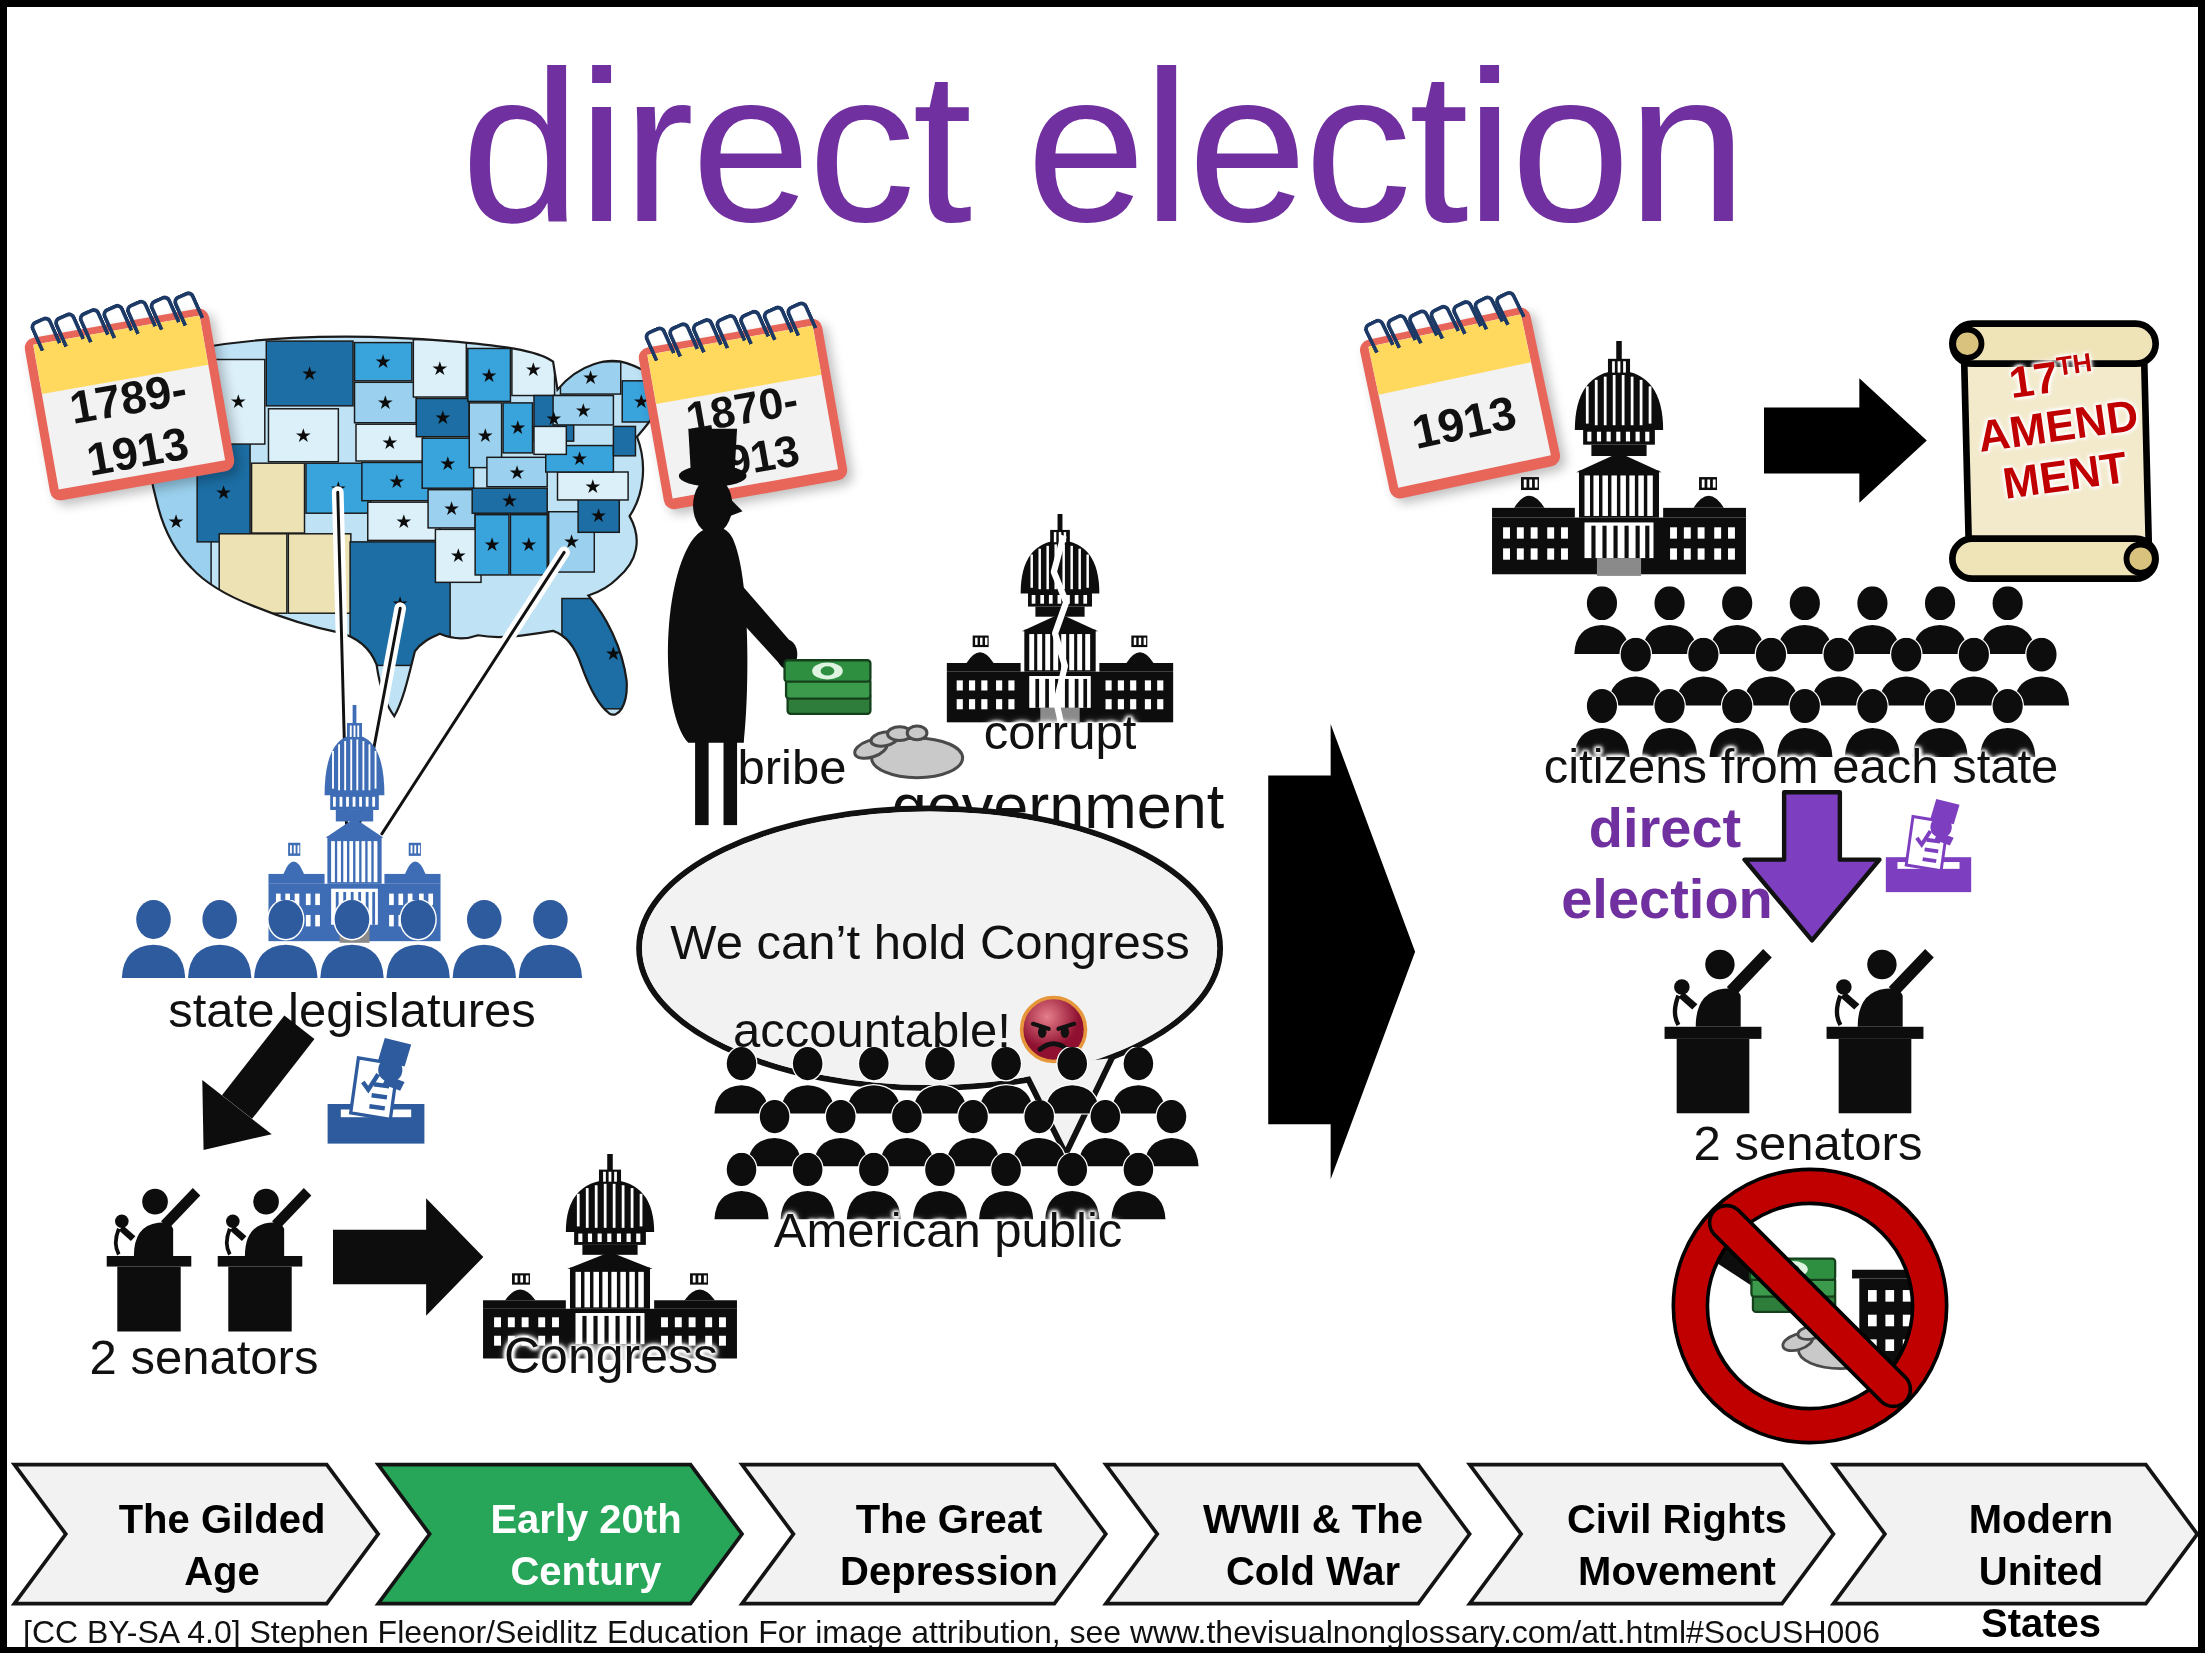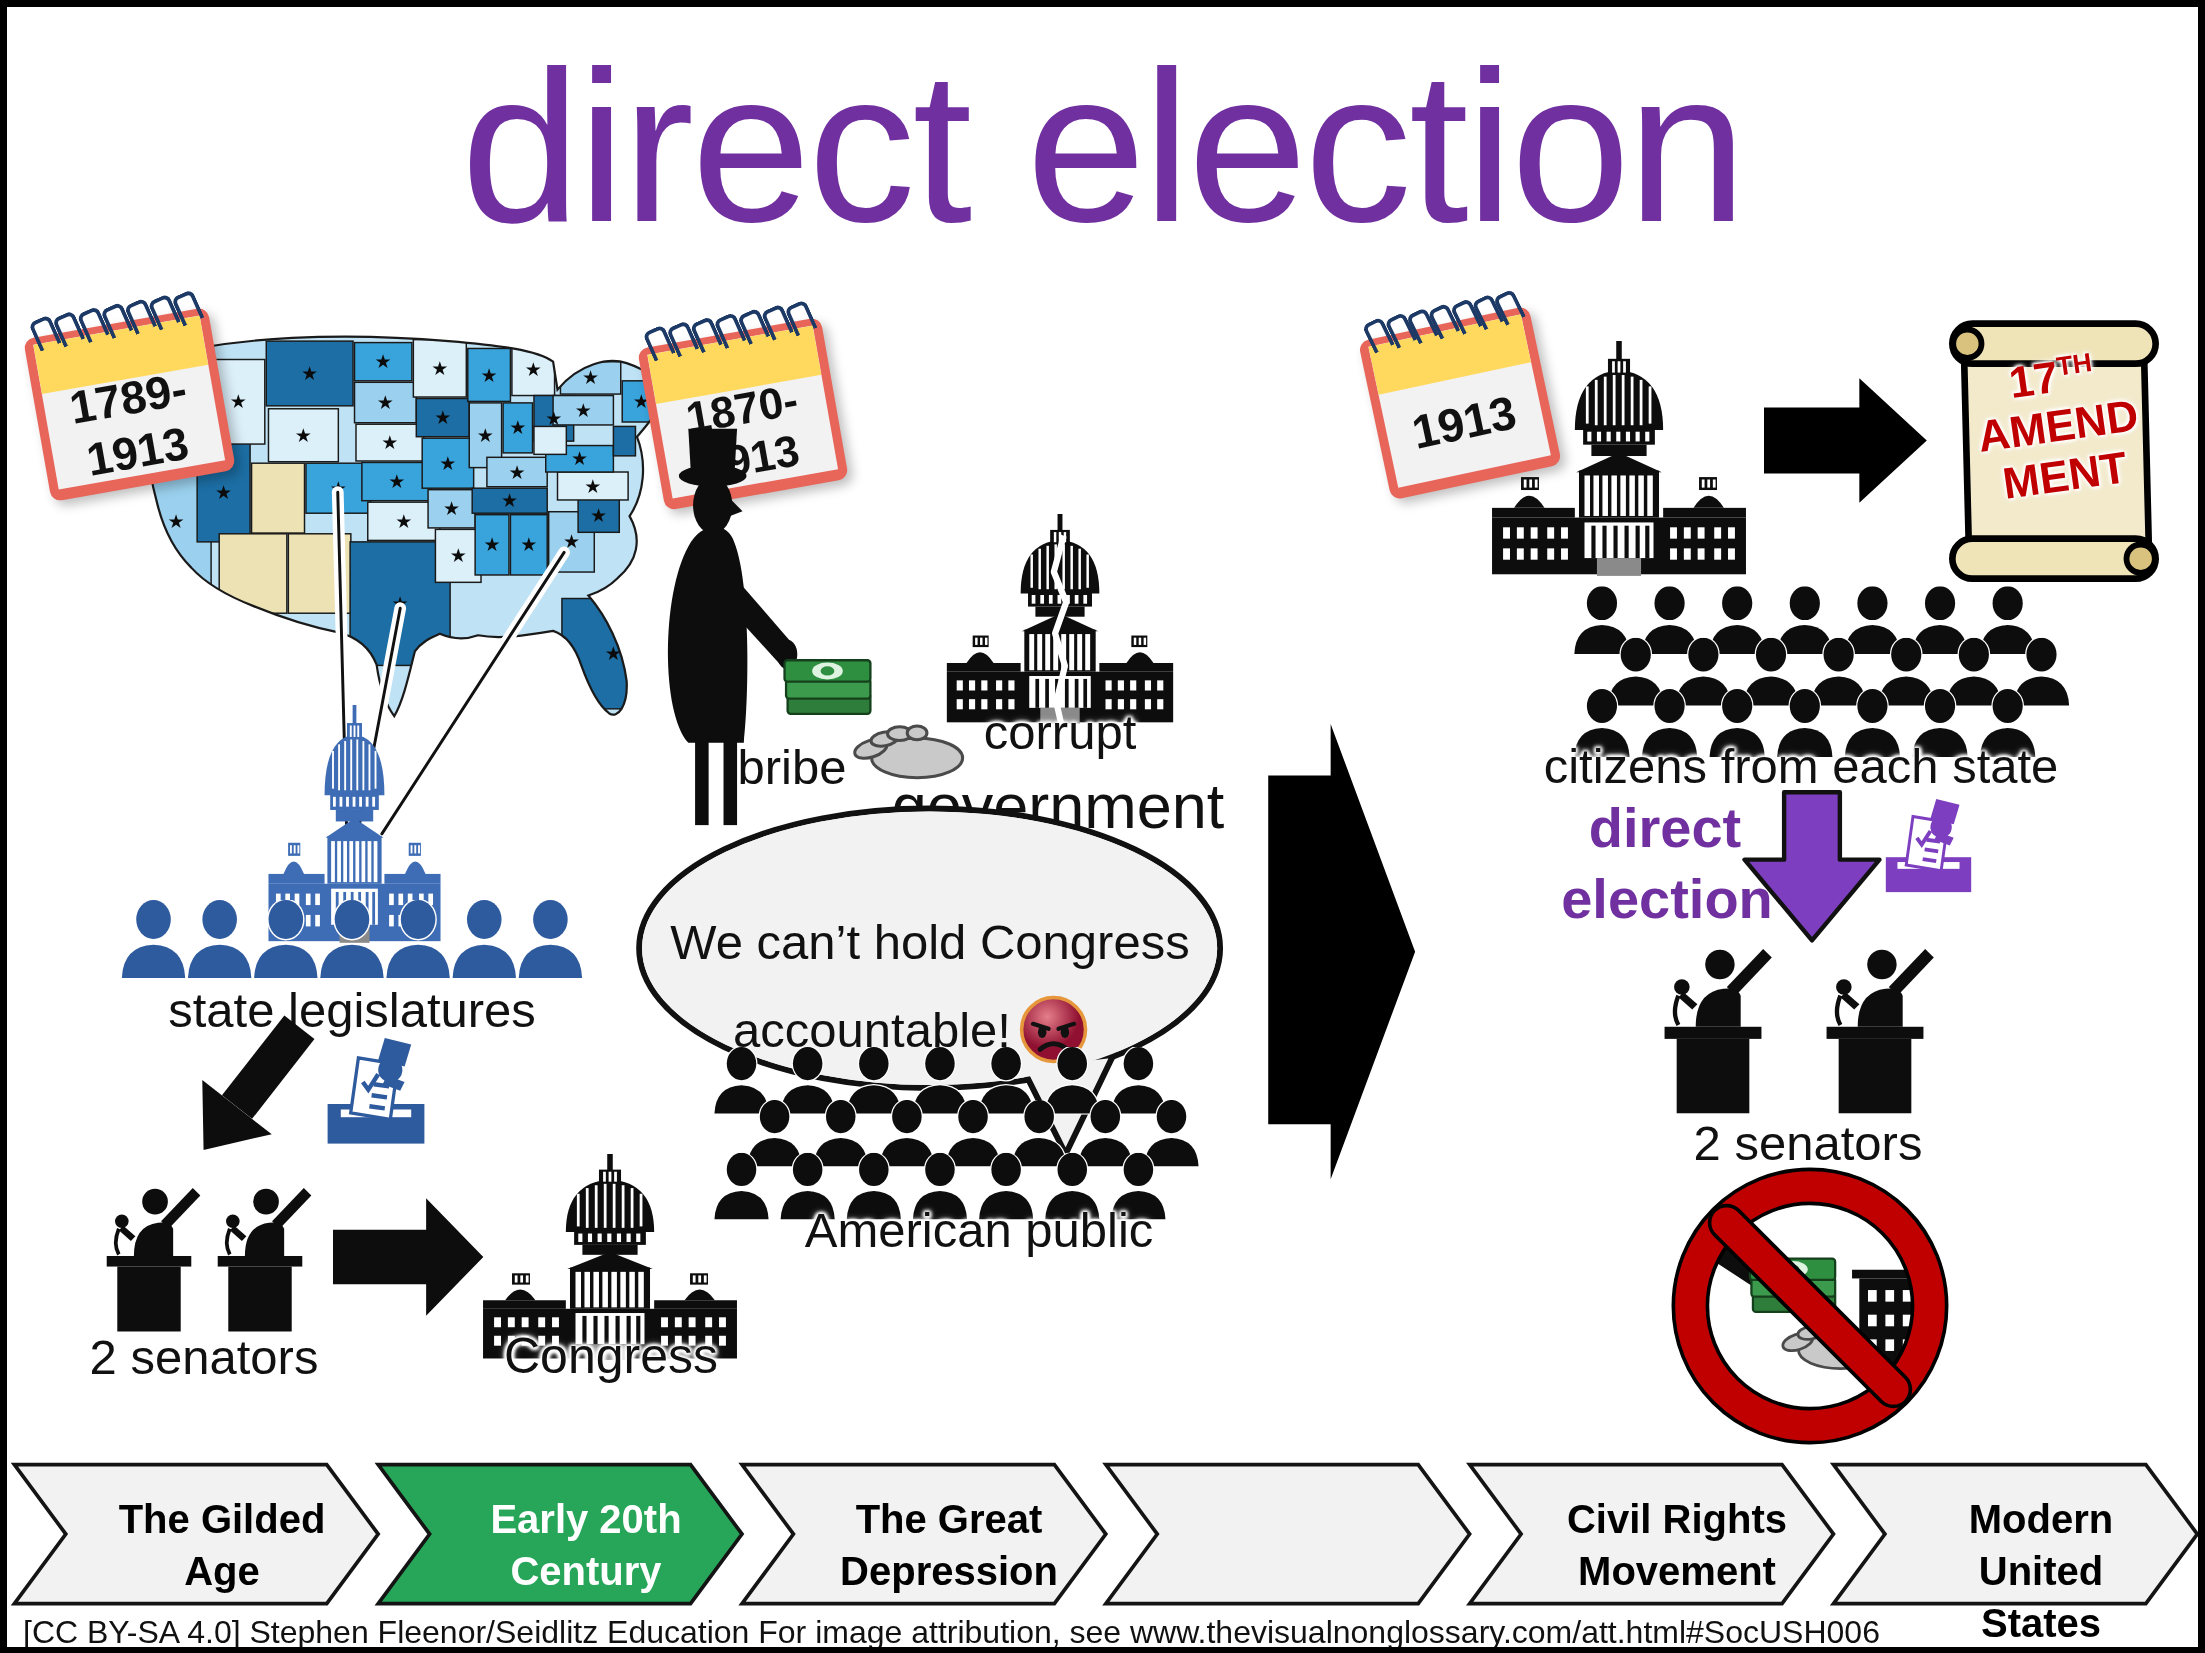--- a/index.html
+++ b/index.html
@@ -441,21 +441,21 @@
         <use x="1450" y="1487" width="88" height="92" href="#person" style="color: rgb(13, 13, 13);"></use>
         <use x="1540" y="1487" width="88" height="92" href="#person" style="color: rgb(13, 13, 13);"></use>
         <use x="955" y="1559" width="88" height="92" href="#person" style="color: rgb(13, 13, 13);"></use>
         <use x="1045" y="1559" width="88" height="92" href="#person" style="color: rgb(13, 13, 13);"></use>
         <use x="1135" y="1559" width="88" height="92" href="#person" style="color: rgb(13, 13, 13);"></use>
         <use x="1225" y="1559" width="88" height="92" href="#person" style="color: rgb(13, 13, 13);"></use>
         <use x="1315" y="1559" width="88" height="92" href="#person" style="color: rgb(13, 13, 13);"></use>
         <use x="1405" y="1559" width="88" height="92" href="#person" style="color: rgb(13, 13, 13);"></use>
         <use x="1495" y="1559" width="88" height="92" href="#person" style="color: rgb(13, 13, 13);"></use>
       </svg>
-    <div class="lbl halo" style="left:941px;top:1198px;font-size:49px;margin-left:31px;">American public</div>
+    <div class="lbl halo" style="left:941px;top:1198px;font-size:49px;">American public</div>
   </div>
 
   <svg class="abs" style="left:1261px;top:717px" width="151" height="459" viewBox="0 0 205 625">
     <polygon fill="#000" points="0,70 85,70 85,0 200,310 85,620 85,545 0,545"></polygon>
   </svg>
 
   <div class="abs" style="left:0;top:0;width:0;height:0;">
 
     <div class="calendar" style="left:1366px;top:315px;width:156px;height:144px;transform:rotate(-12deg);">
       <div class="cal-page">
@@ -578,20 +578,24 @@
       <div>Age</div>
     </div>
   <div class="tl-lbl active" id="tl1" style="left:579px;top:1486px;">
     <div>Early 20th</div>
       <div>Century</div>
     </div>
   <div class="tl-lbl" id="tl2" style="left:942px;top:1486px;">
     <div>The Great</div>
       <div>Depression</div>
     </div>
+  <div class="tl-lbl" id="tl3" style="left:1306px;top:1486px;">
+    <div>WWII &amp; The</div>
+      <div>Cold War</div>
+    </div>
   <div class="tl-lbl" id="tl5" style="left:2034px;top:1486px;">
     <div>Modern</div>
       <div>United States</div>
     </div>
   <div class="tl-lbl" id="tl4" style="left:1670px;top:1486px;">
     <div>Civil Rights</div>
       <div>Movement</div>
     </div>
 
   <div class="attribution">[CC BY-SA 4.0] Stephen Fleenor/Seidlitz Education For image attribution, see www.thevisualnonglossary.com/att.html#SocUSH006</div>

